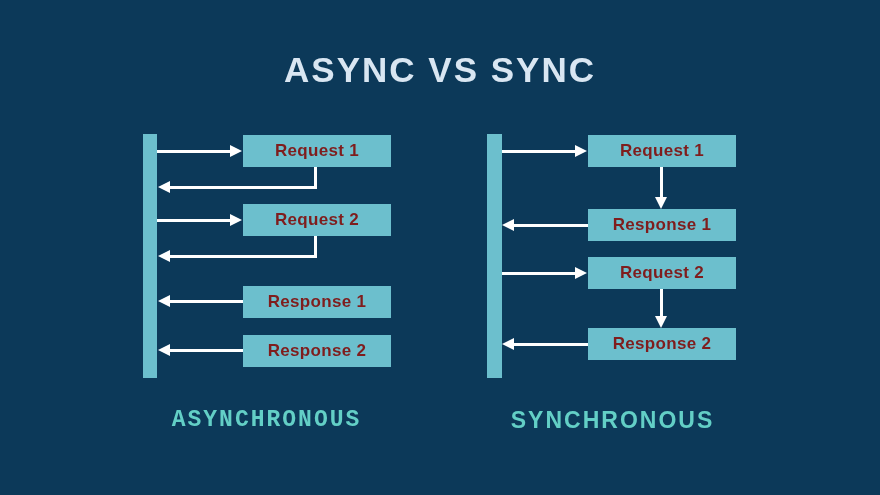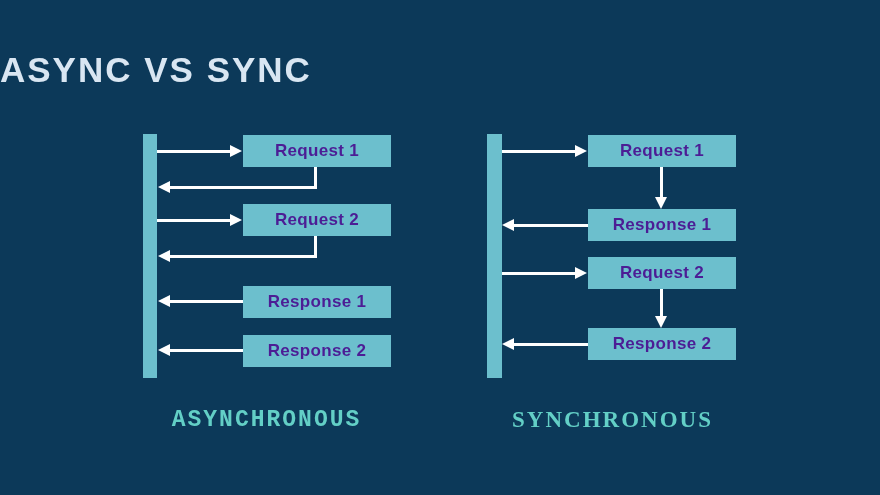--- a/index.html
+++ b/index.html
@@ -2,27 +2,27 @@
 <html><head>
 <meta charset="utf-8">
 <style>
   html,body{margin:0;padding:0;background:#0c3959;}
   .canvas{
     position:relative;width:880px;height:495px;background:#0c3959;
     font-family:"Liberation Sans",sans-serif;overflow:hidden;
   }
   .title{
     position:absolute;top:50px;left:0;width:100%;margin:0;
-    font-size:35px;font-weight:800;letter-spacing:2px;
+    text-align:center;font-size:35px;font-weight:800;letter-spacing:2px;
     color:#d9e6f2;
   }
   .bar{position:absolute;width:14px;background:#6cbfcd;}
   .node{
     position:absolute;width:148px;height:32px;background:#6cbfcd;
-    color:#4c1d95;font-size:17px;font-weight:700;
+    color:#7f1d1d;font-size:17px;font-weight:700;
     display:flex;align-items:center;justify-content:center;
     letter-spacing:0.3px;
   }
   .h-line{position:absolute;height:3px;background:#ffffff;}
   .v-line{position:absolute;width:3px;background:#ffffff;}
   .ah{position:absolute;width:0;height:0;}
   .ah-right{border-top:6px solid transparent;border-bottom:6px solid transparent;border-left:12px solid #ffffff;}
   .ah-left{border-top:6px solid transparent;border-bottom:6px solid transparent;border-right:12px solid #ffffff;}
   .ah-down{border-left:6px solid transparent;border-right:6px solid transparent;border-top:12px solid #ffffff;}
   .diagram-label{
@@ -119,16 +119,16 @@
     <div>
       <i class="v-line" style="left:660px;top:289px;height:28px;"></i>
       <i class="ah ah-down" style="left:655px;top:316px;"></i>
     </div>
 
     <div>
       <i class="h-line" style="left:514px;top:343px;width:74px;"></i>
       <i class="ah ah-left" style="left:502px;top:338px;"></i>
     </div>
 
-    <div class="diagram-label" style="left:487px;width:251px;font-family:Liberation Serif, serif;">SYNCHRONOUS</div>
+    <div class="diagram-label" style="left:487px;width:251px;">SYNCHRONOUS</div>
   </div>
 
 </div>
 
 </body></html>

